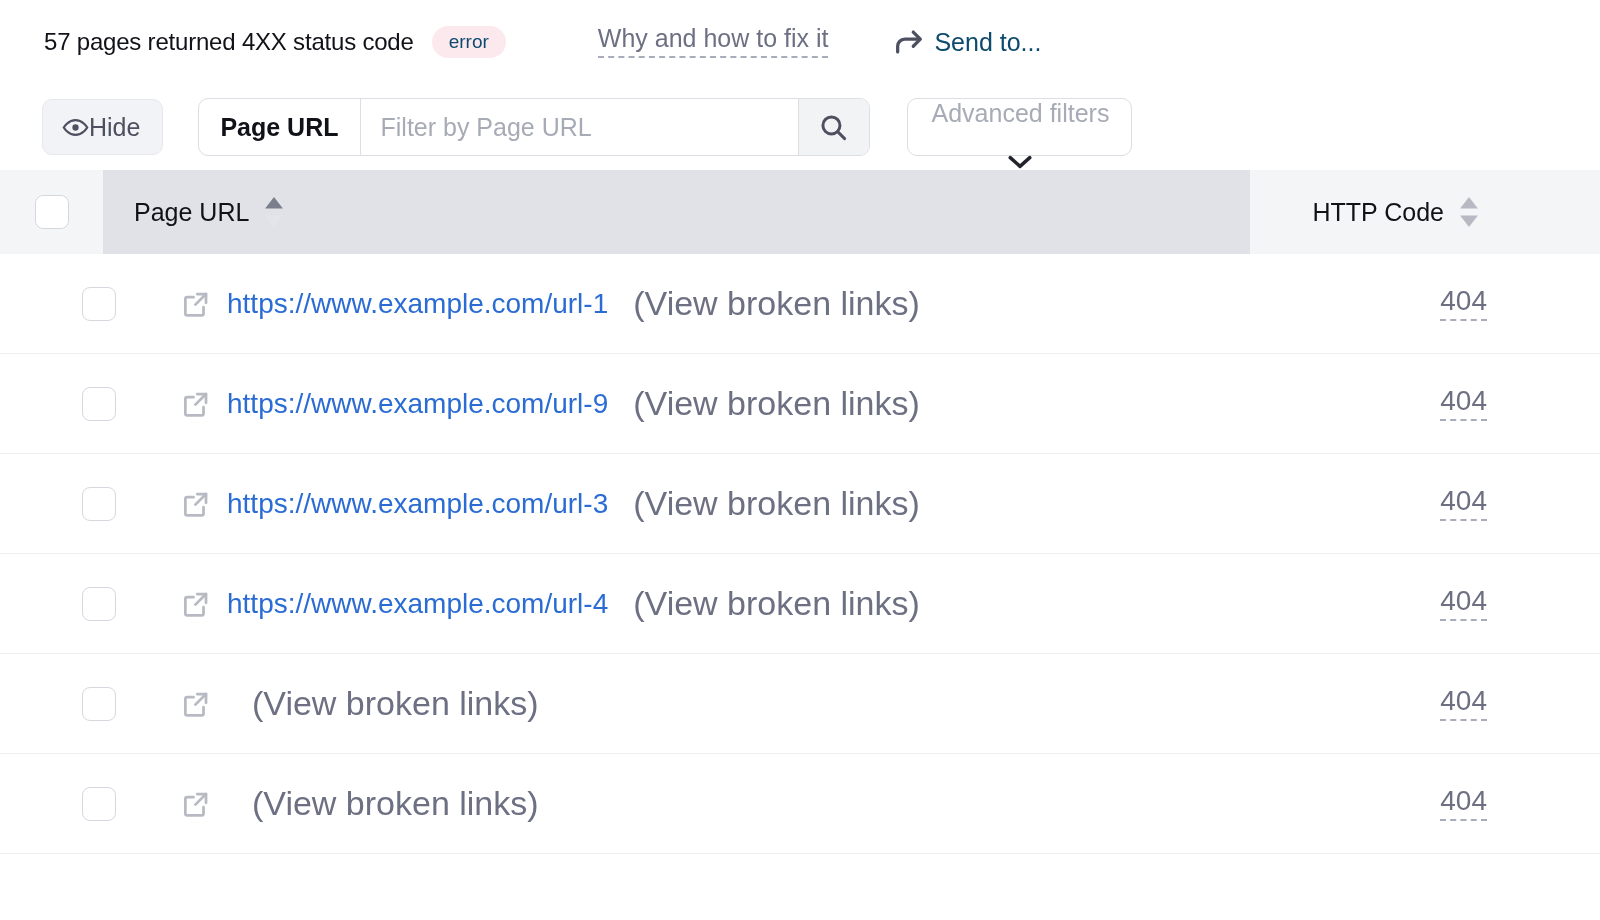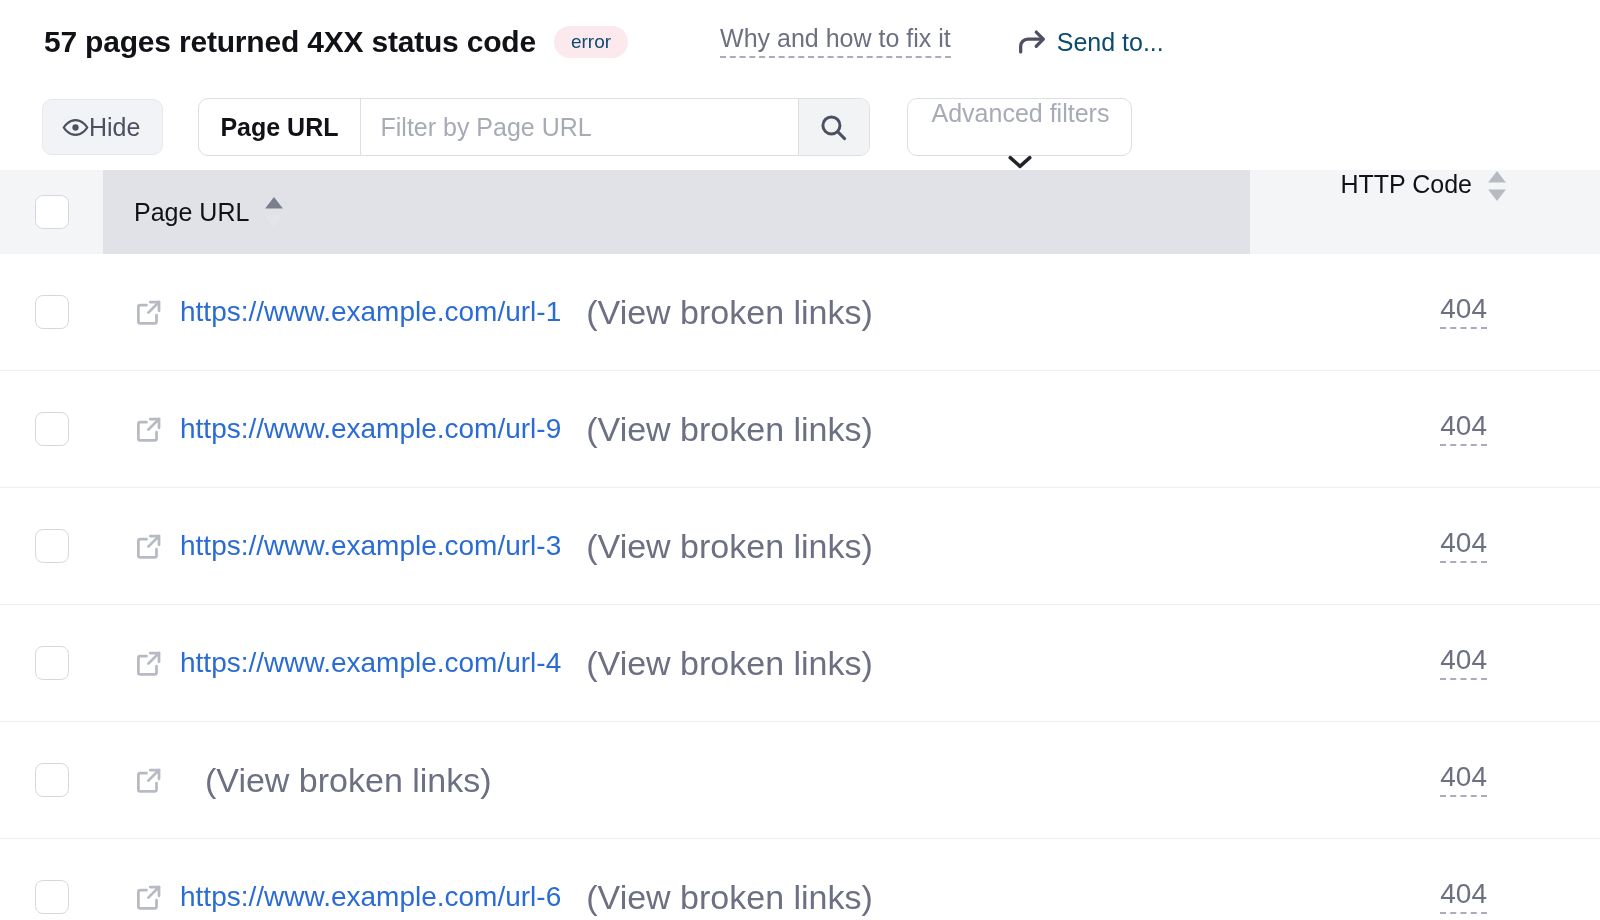--- a/index.html
+++ b/index.html
@@ -13,22 +13,22 @@
 
   
   .header {
     position: relative;
     height: 84px;
     display: flex;
     align-items: center;
     padding-left: 44px;
   }
   .page-title {
-    font-size: 30px;
-    font-weight: bold;
+    font-size: 24px;
+    font-weight: normal;
     color: #111218;
     letter-spacing: -0.2px;
     white-space: nowrap;
   }
   .status-badge {
     margin-left: 18px;
     background: #fce9ee;
     color: #0c4a6e;
     font-size: 19px;
     border-radius: 16px;
@@ -154,36 +154,37 @@
   .th-url {
     flex: 1;
     background: #e0e2e7;
     display: flex; align-items: center;
     padding-left: 31px;
     gap: 14px;
   }
   .th-code {
     width: 350px;
     background: #f4f5f7;
-    display: flex; justify-content: flex-end;
-    padding-right: 92px;
+    display: flex; align-items: center; justify-content: flex-end;
+    padding-right: 120px;
     gap: 14px;
   }
   .th-text {
     font-size: 25px;
     color: #111218;
     white-space: nowrap;
   }
   .sort-icon { display: block; width: 22px; height: 32px; }
 
   .row {
     display: flex;
-    height: 117px;
+    height: 100px;
     align-items: center;
     border-bottom: 1px solid #eceef1;
+    padding-left: 47px;
   }
   .cell-check {
     width: 103px;
     display: flex; align-items: center; justify-content: center;
   }
   .cell-url {
     flex: 1;
     display: flex; align-items: center;
     padding-left: 31px;
     gap: 0;
@@ -413,21 +414,20 @@
       <span class="checkbox"></span>
     </div>
     <div class="cell-url">
       <span>
         <svg class="ext-icon" viewBox="0 0 24 24" fill="none" stroke="#b7bac3" stroke-width="2.2" stroke-linecap="round" stroke-linejoin="round">
           <path d="M13 4H20V11"></path>
           <path d="M20 4L11.5 12.5"></path>
           <path d="M18 14.5V19.5A1.5 1.5 0 0 1 16.5 21H5A1.5 1.5 0 0 1 3.5 19.5V8A1.5 1.5 0 0 1 5 6.5H10"></path>
         </svg>
       </span>
-      <a class="url-link">https://www.example.com/url-6</a>
       <span class="broken-links">(View broken links)</span>
     </div>
     <div class="cell-code">
       <span class="code-val">404</span>
     </div>
   </div>
 </div>
 </div>
 
 </body></html>

